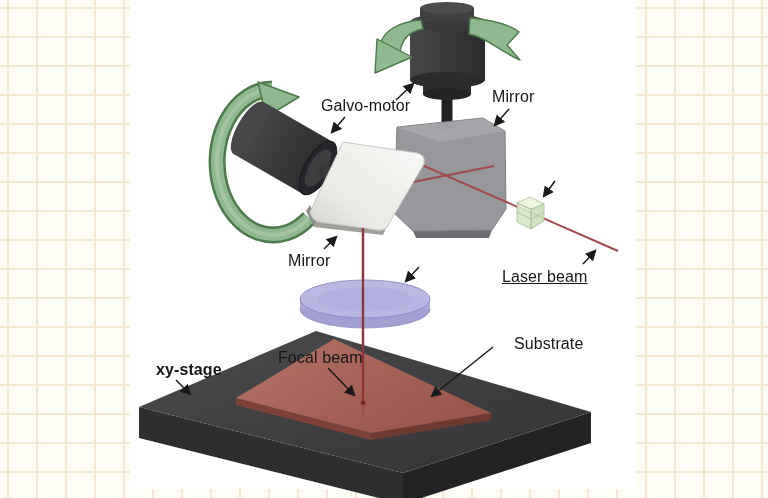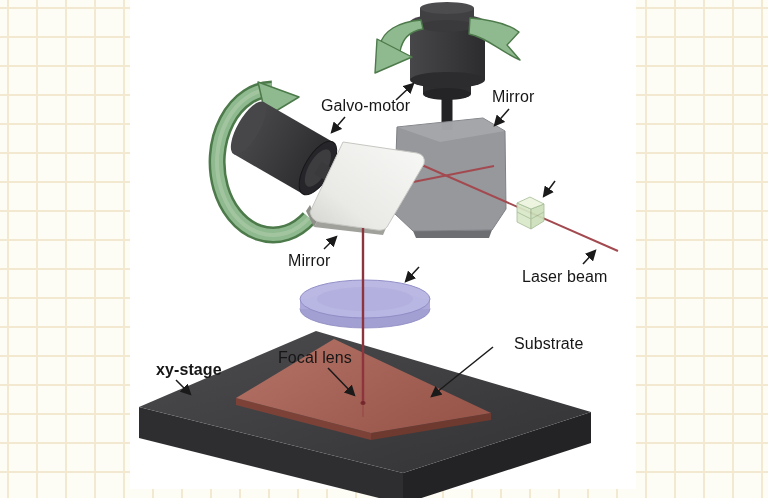--- a/index.html
+++ b/index.html
@@ -144,19 +144,19 @@
     <line x1="413" y1="267" x2="400" y2="281" marker-end="url(#ah)"></line>
     <line x1="318" y1="249" x2="330" y2="237" marker-end="url(#ah)"></line>
     <line x1="322" y1="368" x2="348" y2="395" marker-end="url(#ah)"></line>
     <line x1="487" y1="347" x2="426" y2="396" marker-end="url(#ah)"></line>
     <line x1="170" y1="380" x2="184" y2="394" marker-end="url(#ah)"></line>
   </g>
 </svg>
 
 <div class="lbl" style="left:315px;top:96px;">Galvo-motor</div>
 <div class="lbl" style="left:486px;top:87px;">Mirror</div>
-<div class="lbl" style="left:516px;top:267px;">Laser beam</div>
+<div class="lbl" style="left:496px;top:267px;text-decoration:underline;">Laser beam</div>
 <div class="lbl" style="left:282px;top:251px;">Mirror</div>
-<div class="lbl" style="left:272px;top:348px;">Focal lens</div>
+<div class="lbl" style="left:272px;top:348px;">Focal beam</div>
 <div class="lbl" style="left:508px;top:334px;">Substrate</div>
 <div class="lbl" style="left:150px;top:360px;font-weight:bold;">xy-stage</div>
 
 </div>
 
 </body></html>

